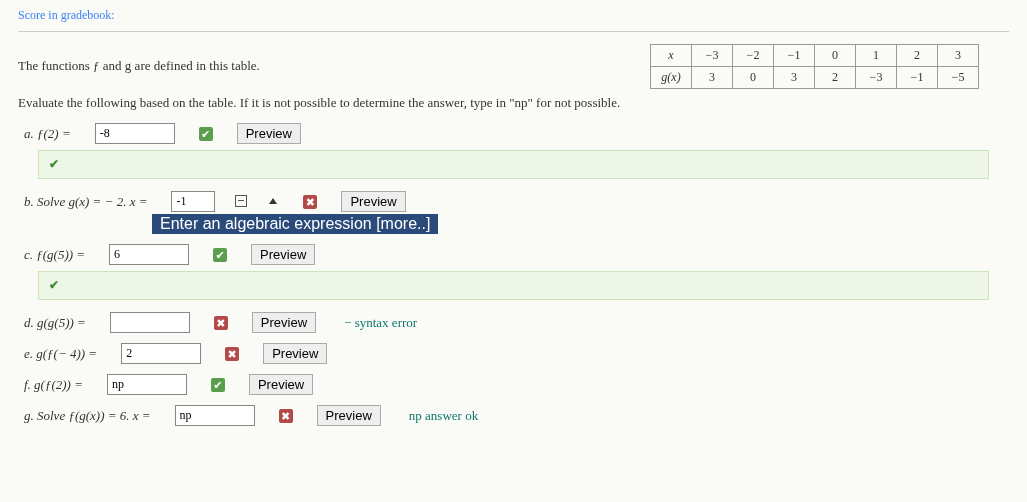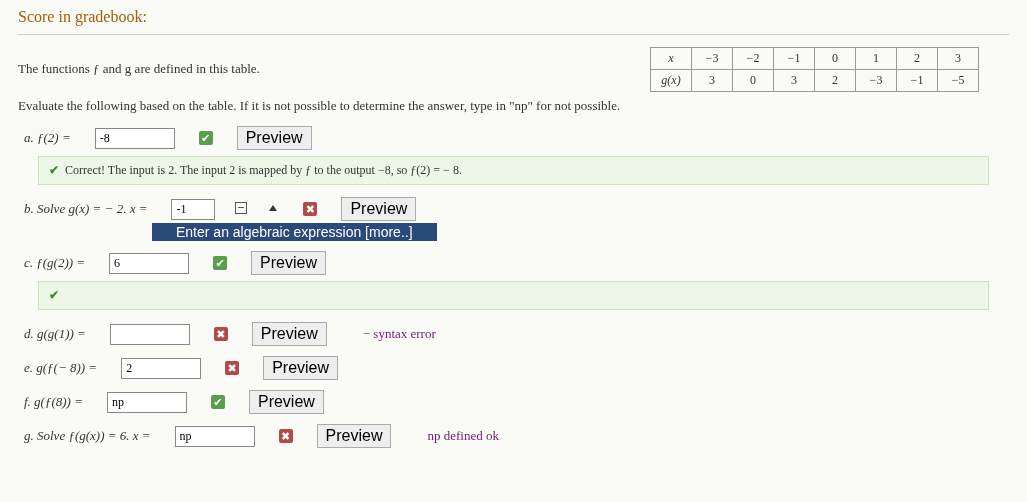--- a/index.html
+++ b/index.html
@@ -10,22 +10,22 @@
     color: #333;
     font-size: 13px;
   }
   .page {
     background: #fafaf7;
     padding: 8px 18px 30px 18px;
     min-height: 502px;
     box-sizing: border-box;
   }
   .header-strip {
-    font-size: 16px;
-    color: #a16207;
+    font-size: 12px;
+    color: #3b82f6;
     padding-bottom: 4px;
   }
   hr.sep {
     border: none;
     border-top: 1px solid #ccc;
     margin: 4px 0 10px 0;
   }
   .top-row {
     display: flex;
     justify-content: space-between;
@@ -63,48 +63,48 @@
     line-height:14px;
     font-size:11px;
     border-radius:2px;
     color:#fff;
     margin: 0 4px;
   }
   .mark.correct { background:#5a9e4e; }
   .mark.wrong   { background:#b34a4a; }
   .preview-btn {
     font-family: Arial, sans-serif;
-    font-size: 16px;
+    font-size: 13px;
     padding: 2px 8px;
     background: #eee;
     border: 1px solid #aaa;
     cursor: pointer;
   }
   .feedback {
     background: #eef6e7;
     border: 1px solid #cde3b9;
     padding: 6px 10px;
     margin: 6px 20px 12px 20px;
     font-size: 12px;
     display:flex;
     align-items:flex-start;
     gap:6px;
   }
   .feedback .tick { color:#3a8a2f; font-weight:bold; }
   .hint-chip {
     display:inline-block;
     background:#2a4a7a;
     color:#fff;
-    font-size:14px;
-    padding:1px 24px;
+    font-size:16px;
+    padding:1px 8px;
     margin-left:2px;
     cursor:pointer;
     font-family: Arial, sans-serif;
   }
-  .side-note { color:#701a75; margin-left:16px; }
+  .side-note { color:#0f766e; margin-left:8px; }
   .eq-img { font-style: italic; }
   .boxlet{
     display:inline-block;
     border:1px solid #555;
     width:10px;height:10px;
     vertical-align:middle;
     position:relative;
     top:-1px;
   }
   .boxlet .bar{
@@ -160,70 +160,69 @@
   <div class="instr">Evaluate the following based on the table. If it is not possible to determine the answer, type in "np" for not possible.</div>
 
   <div class="item">
     <span class="label eq-img">a. ƒ(2) = </span>
     <input class="ans" value="-8" style="">
     <span class="mark correct">✔</span>
     <button class="preview-btn">Preview</button>
   </div>
   <div class="feedback">
     <span class="tick">✔</span>
-    <span>Correct! The input is 2. The input 2 is mapped by ƒ to the output −8, so ƒ(2) = − 8.</span>
   </div>
 
   <div class="item">
     <span class="label eq-img">b. Solve g(x) = − 2. x = </span>
     <input class="ans narrow" value="-1" style="">
     <span class="boxlet">
         <span class="bar"></span>
       </span>
     <span class="arrow-up"></span>
     <span class="mark wrong">✖</span>
     <button class="preview-btn">Preview</button>
   </div>
   <div style="margin:-4px 0 8px 132px;">
     <span class="hint-chip">Enter an algebraic expression [more..]</span>
   </div>
 
   <div class="item">
-    <span class="label eq-img">c. ƒ(g(2)) = </span>
+    <span class="label eq-img">c. ƒ(g(5)) = </span>
     <input class="ans" value="6" style="">
     <span class="mark correct">✔</span>
     <button class="preview-btn">Preview</button>
   </div>
   <div class="feedback">
     <span class="tick">✔</span>
   </div>
 
   <div class="item">
-    <span class="label eq-img">d. g(g(1)) = </span>
+    <span class="label eq-img">d. g(g(5)) = </span>
     <input class="ans" value="" style="">
     <span class="mark wrong">✖</span>
     <button class="preview-btn">Preview</button>
     <span class="side-note">− syntax error</span>
   </div>
 
   <div class="item">
-    <span class="label eq-img">e. g(ƒ(− 8)) = </span>
+    <span class="label eq-img">e. g(ƒ(− 4)) = </span>
     <input class="ans" value="2" style="">
     <span class="mark wrong">✖</span>
     <button class="preview-btn">Preview</button>
   </div>
 
   <div class="item">
-    <span class="label eq-img">f. g(ƒ(8)) = </span>
+    <span class="label eq-img">f. g(ƒ(2)) = </span>
     <input class="ans" value="np" style="">
     <span class="mark correct">✔</span>
     <button class="preview-btn">Preview</button>
   </div>
 
   <div class="item">
     <span class="label eq-img">g. Solve ƒ(g(x)) = 6. x = </span>
     <input class="ans" value="np" style="">
     <span class="mark wrong">✖</span>
     <button class="preview-btn">Preview</button>
-    <span class="side-note">np defined ok</span>
+    <span class="side-note">np answer ok</span>
   </div>
 
 </div>
 
 </body></html>

